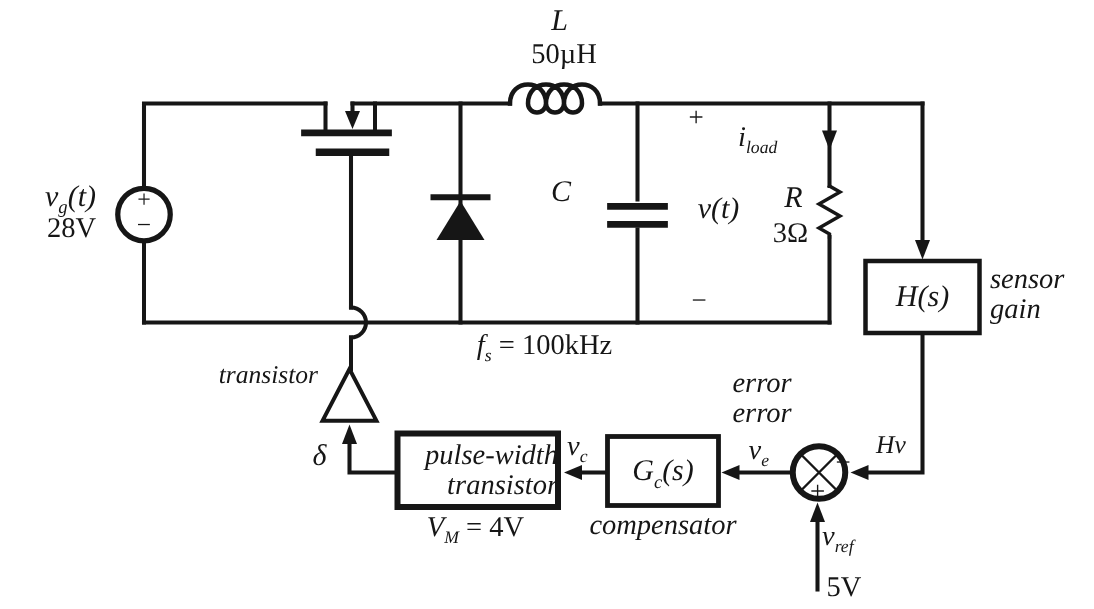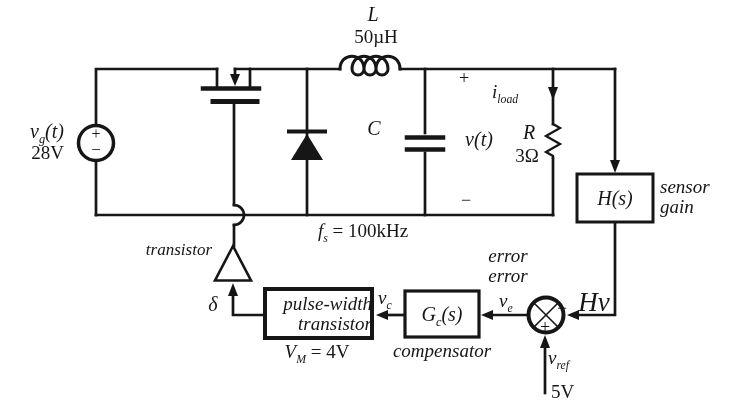--- a/index.html
+++ b/index.html
@@ -110,21 +110,21 @@
   <div class="lbl it ctr" style="left:459px;top:129px;width:40px;font-size:20px;"><span>v</span><span>(t)</span></div>
 
   <div class="lbl it" style="left:492px;top:82px;font-size:19px;"><span>i</span><sub>load</sub></div>
   <div class="lbl it ctr" style="left:517px;top:122px;width:24px;font-size:20px;">R</div>
   <div class="lbl ctr" style="left:505px;top:146px;width:44px;font-size:19px;">3Ω</div>
 
   <div class="boxlbl lbl it" style="left:577px;top:174px;width:76px;height:48px;font-size:20px;">H(s)</div>
   <div class="lbl it" style="left:660px;top:177px;font-size:19px;">sensor</div>
   <div class="lbl it" style="left:660px;top:197px;font-size:19px;">gain</div>
 
-  <div class="lbl it ctr" style="left:574px;top:288px;width:40px;font-size:27px;">Hv</div>
+  <div class="lbl it ctr" style="left:574px;top:288px;width:40px;font-size:17px;">Hv</div>
   <div class="lbl ctr" style="left:553px;top:299px;width:18px;font-size:18px;">−</div>
   <div class="lbl ctr" style="left:537px;top:318px;width:16px;font-size:18px;">+</div>
 
   <div class="lbl it" style="left:548px;top:348px;font-size:19px;"><span>v</span><sub>ref</sub></div>
   <div class="lbl" style="left:551px;top:382px;font-size:19px;">5V</div>
 
   <div class="lbl it ctr" style="left:458px;top:246px;width:100px;font-size:19px;">error</div>
   <div class="lbl it ctr" style="left:458px;top:266px;width:100px;font-size:19px;">error</div>
   <div class="lbl it" style="left:499px;top:291px;font-size:19px;"><span>v</span><sub>e</sub></div>
 

